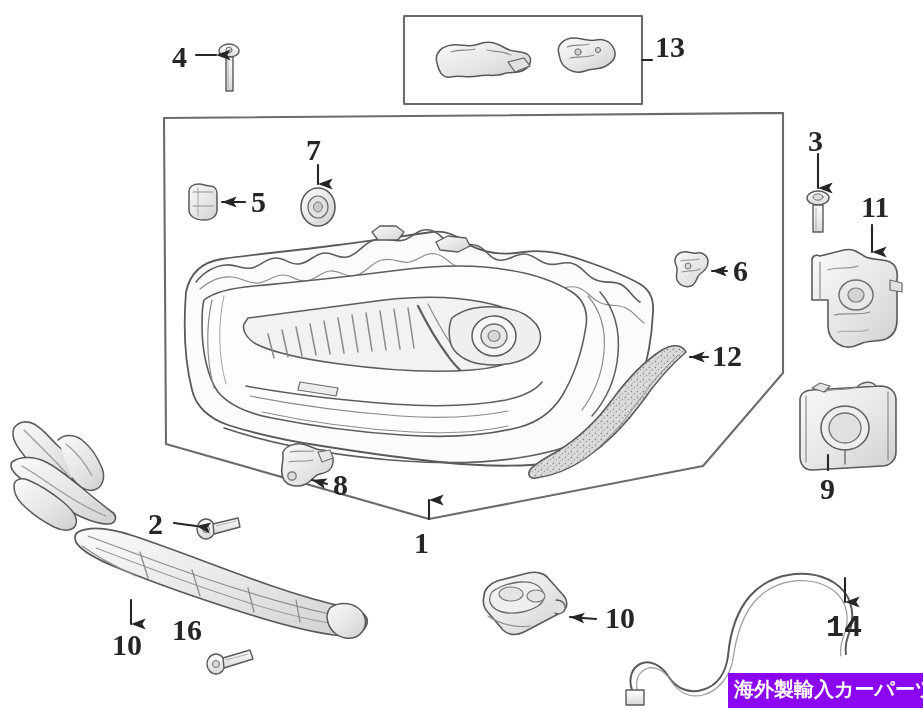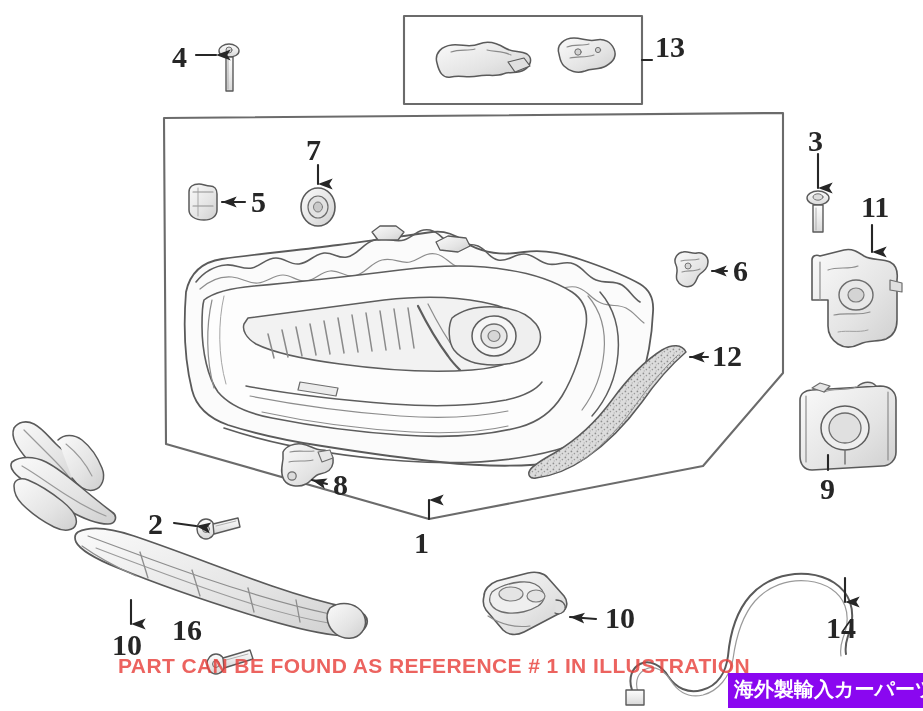--- a/index.html
+++ b/index.html
@@ -433,21 +433,20 @@
   <div class="callout-num" style="left:172px;  top:42px;">4</div>
   <div class="callout-num" style="left:251px;  top:187px;">5</div>
   <div class="callout-num" style="left:733px;  top:256px;">6</div>
   <div class="callout-num" style="left:306px;  top:135px;">7</div>
   <div class="callout-num" style="left:333px;  top:470px;">8</div>
   <div class="callout-num" style="left:820px;  top:474px;">9</div>
   <div class="callout-num" style="left:605px;  top:603px;">10</div>
   <div class="callout-num" style="left:861px;  top:192px;">11</div>
   <div class="callout-num" style="left:712px;  top:341px;text-align:center;">12</div>
   <div class="callout-num" style="left:655px;  top:32px;">13</div>
-  <div class="callout-num" style="left:826px;  top:613px;">14</div>
+  <div class="callout-num" style="left:826px;  top:613px;font-family:Liberation Mono, monospace;">14</div>
   <div class="callout-num" style="left:112px;  top:630px;">10</div>
   <div class="callout-num" style="left:172px;  top:615px;">16</div>
 
-  <div class="wm-red">PART CAN BE FOUND AS REFERENCE # 1 IN ILLUSTRATION</div>
 
   <div class="wm-badge">海外製輸入カーパーツ</div>
 
 </div>
 
 </body></html>

